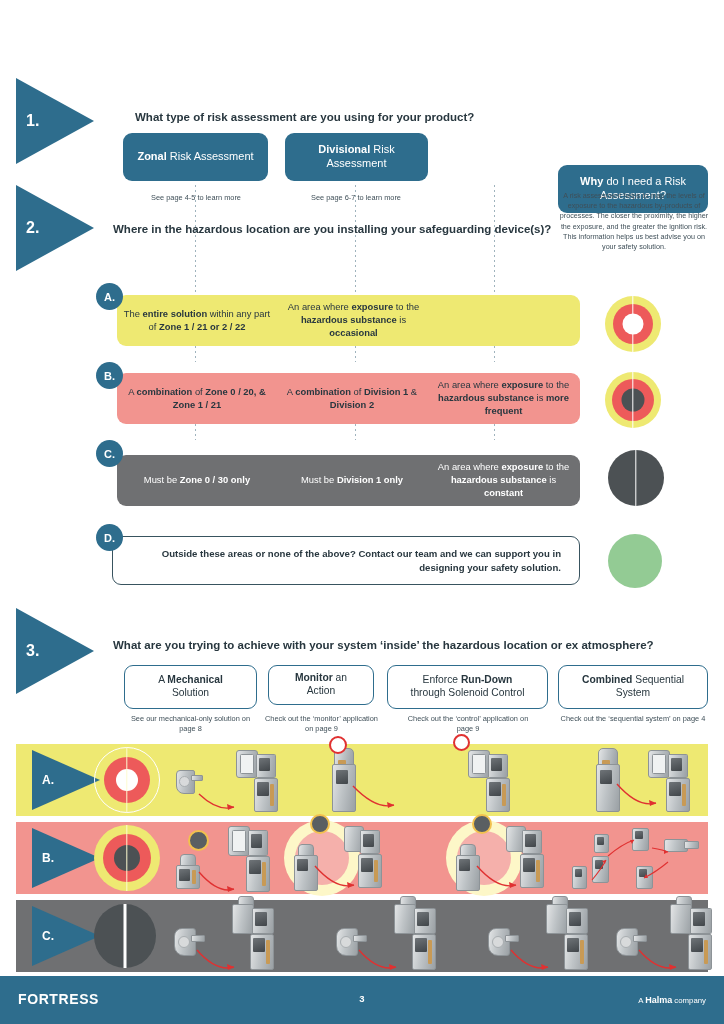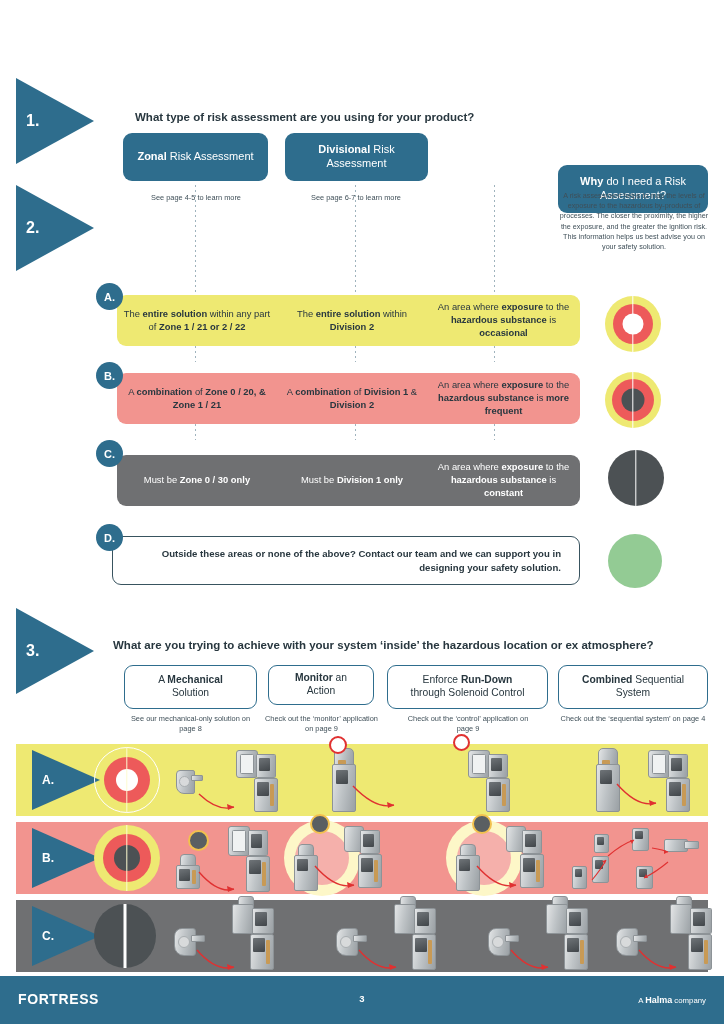--- a/index.html
+++ b/index.html
@@ -181,25 +181,25 @@
   <div class="dotline" style="left:195px;top:424px;height:16px;"></div>
   <div class="dotline" style="left:355px;top:424px;height:16px;"></div>
   <div class="dotline" style="left:494px;top:424px;height:16px;"></div>
 
   <div class="step" style="left:16px;top:185px;">
     <div class="step-arrow">
       <div class="tri"></div>
       <div class="step-num">2.</div>
     </div>
   </div>
+  <div class="question" style="left:113px;top:222px;width:455px;">Where in the hazardous location are you installing your safeguarding device(s)?</div>
 
   <div class="badge" style="left:96px;top:283px;">A.</div>
   <div class="rowband band-a" style="left:117px;top:295px;width:463px;height:51px;">
     <div class="cell" style="width:160px;">The <b>entire solution</b> within any part of <b>Zone 1 / 21 or 2 / 22</b></div>
-    <div class="cell" style="width:150px;">The <b>entire solution</b> within <b>Division 2</b></div>
     <div class="cell" style="width:153px;">An area where <b>exposure</b> to the <b>hazardous substance</b> is <b>occasional</b></div>
   </div>
   <div class="czone" style="left:605px;top:296px;width:56px;height:56px;">
     <div class="ring" style="width:56px;height:56px;background:#eee972;"></div>
     <div class="ring" style="width:40px;height:40px;background:#ed5a5a;"></div>
     <div class="ring" style="width:21px;height:21px;background:#ffffff;"></div>
     <div class="split"></div>
   </div>
 
   <div class="badge" style="left:96px;top:362px;">B.</div>

